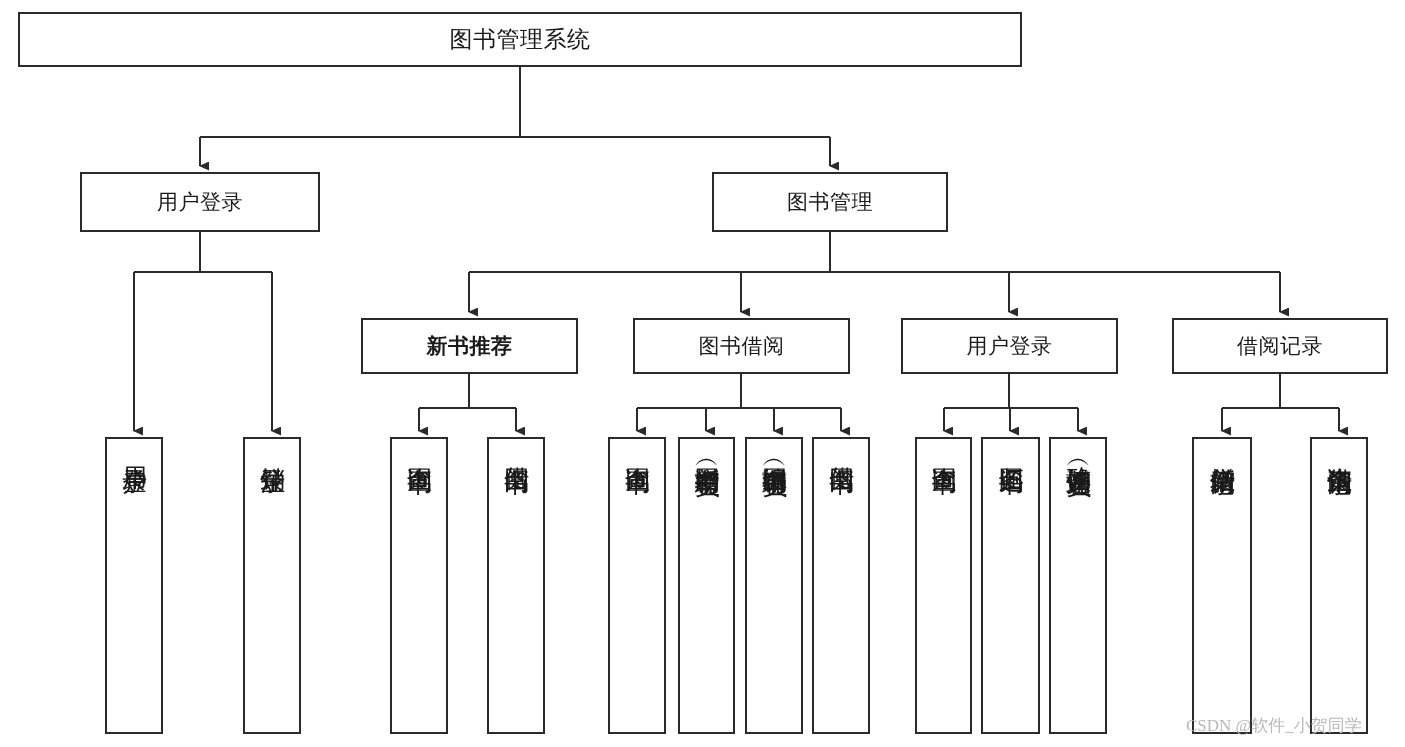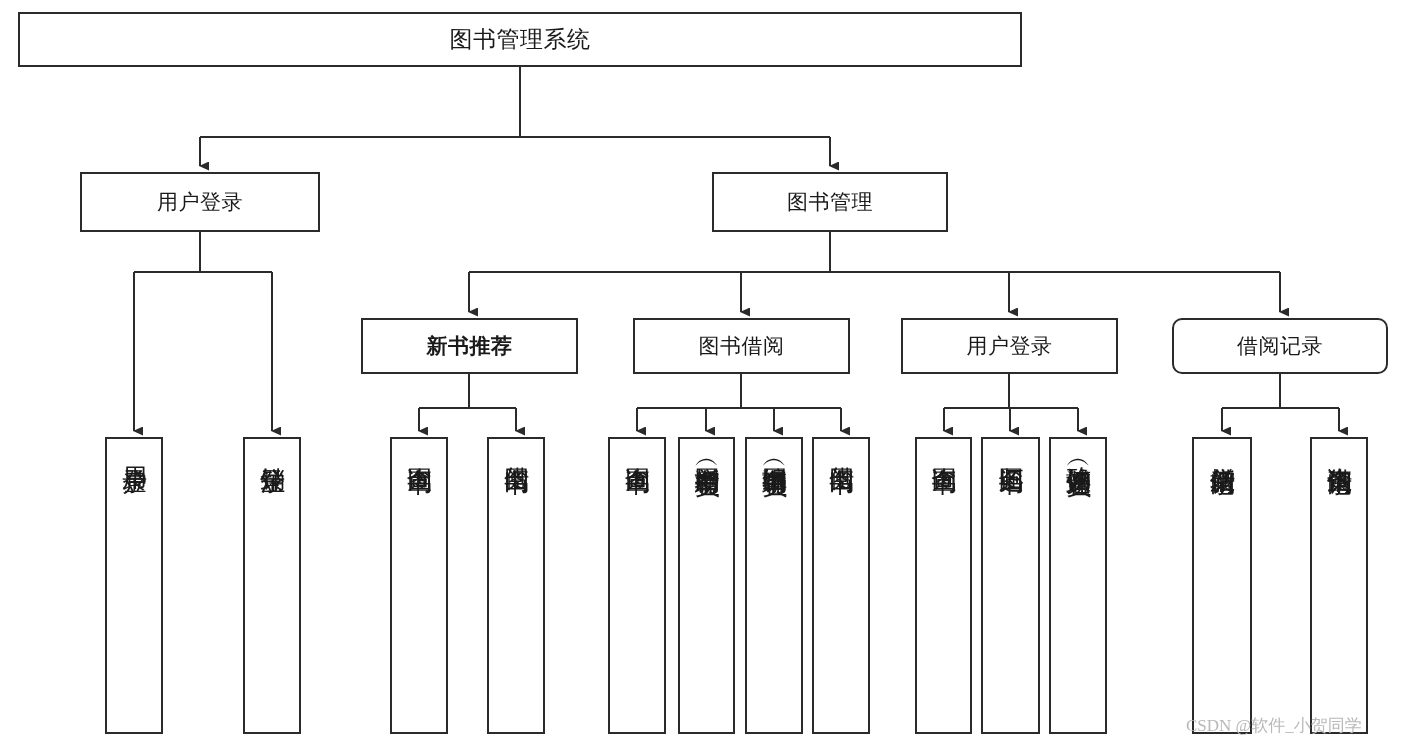--- a/index.html
+++ b/index.html
@@ -142,21 +142,21 @@
 
   <div class="node level-mid" style="left: 361px; top: 318px; width: 217px; height: 56px; font-weight: bold;">
     <span class="node-label">新书推荐</span>
   </div>
   <div class="node level-mid" style="left: 633px; top: 318px; width: 217px; height: 56px; justify-content: center;">
     <span class="node-label">图书借阅</span>
   </div>
   <div class="node level-mid" style="left: 901px; top: 318px; width: 217px; height: 56px;">
     <span class="node-label">用户登录</span>
   </div>
-  <div class="node level-mid" style="left: 1172px; top: 318px; width: 216px; height: 56px; border-radius: 10px;">
+  <div class="node level-mid" style="left: 1172px; top: 318px; width: 216px; height: 56px;">
     <span class="node-label">借阅记录</span>
   </div>
 
   <div class="node leaf" style="left: 105px; top: 437px; width: 58px; height: 297px;">
     <span class="node-label">用户登录</span>
   </div>
   <div class="node leaf" style="left: 243px; top: 437px; width: 58px; height: 297px;">
     <span class="node-label">注销登录</span>
   </div>
   <div class="node leaf" style="left: 390px; top: 437px; width: 58px; height: 297px;">

